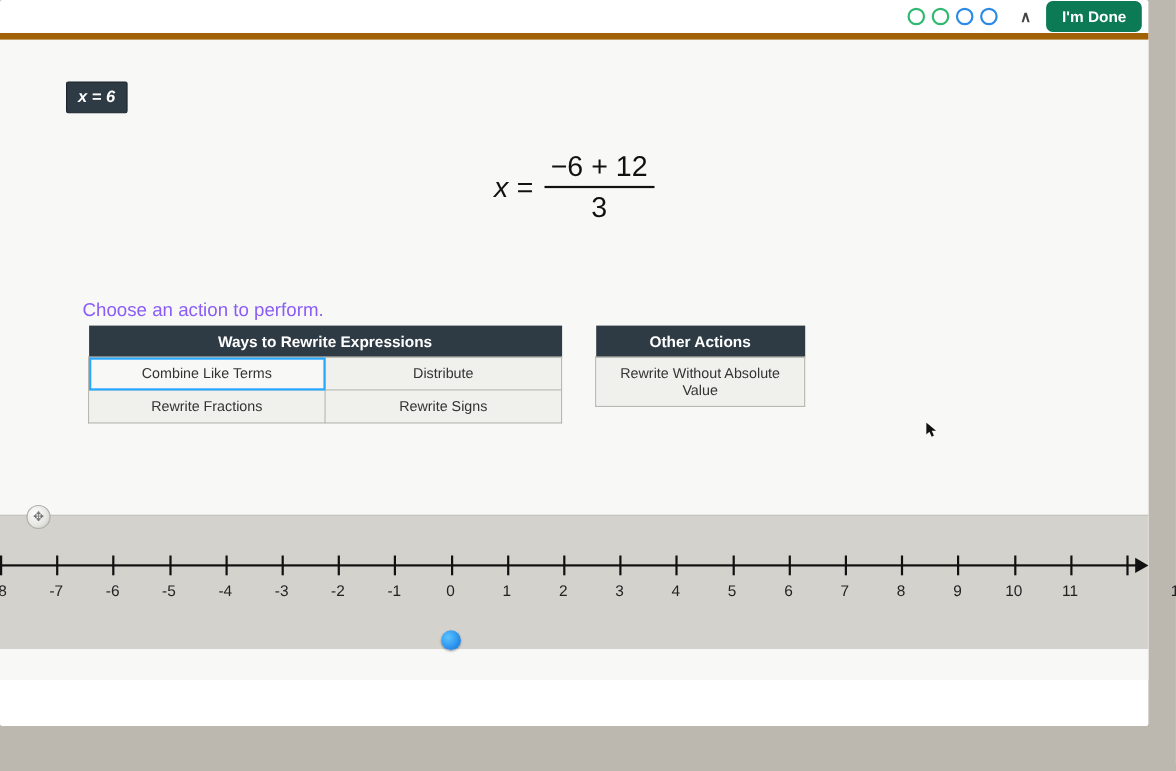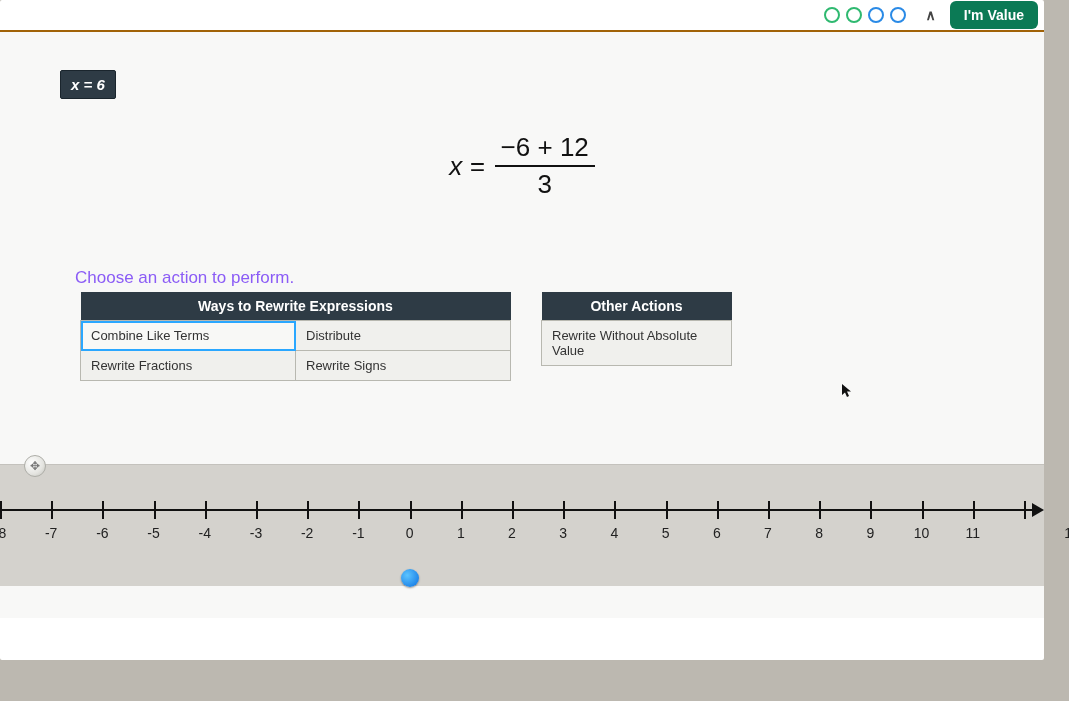--- a/index.html
+++ b/index.html
@@ -47,21 +47,21 @@
     font-size: 14px;
     font-weight: bold;
     cursor: pointer;
   }
   .canvas {
     position: absolute;
     left: 0;
     top: 30px;
     right: 0;
     height: 588px;
-    border-top: 2px solid #a16207;
+    border-top: 6px solid #a16207;
     background: #f8f8f7;
   }
   .answer-chip {
     position: absolute;
     left: 60px; top: 38px;
     background: #2e3b45;
     color: #fff;
     font-style: italic;
     font-weight: bold;
     font-size: 15px;
@@ -110,20 +110,21 @@
     background: #2e3b45;
     color: #fff;
     font-weight: bold;
     text-align: center;
     font-size: 14px;
     padding: 6px 0;
   }
   .cell {
     background: #f0f0ed;
     border: 1px solid #b8b8b0;
+    text-align: center;
     font-size: 13px;
     color: #333;
     padding: 7px 10px;
     cursor: pointer;
   }
   .cell.selected {
     outline: 2px solid #2aa7ff;
     outline-offset: -2px;
     background: #f8f8f6;
   }
@@ -229,21 +230,21 @@
 <div class="app">
 
   <div class="top-bar">
     <div class="dots">
       <div class="dot-ring" style="border-color: rgb(47, 185, 112);"></div>
       <div class="dot-ring" style="border-color: rgb(47, 185, 112);"></div>
       <div class="dot-ring" style="border-color: rgb(42, 138, 230);"></div>
       <div class="dot-ring" style="border-color: rgb(42, 138, 230);"></div>
     </div>
     <div class="chev">∧</div>
-    <div class="done-btn">I'm Value</div>
+    <div class="done-btn">I'm Done</div>
   </div>
 
   <div class="canvas">
 
     <div class="answer-chip">x = 6</div>
 
     <div class="equation">
       <span class="lhs">x =</span>
       <span class="frac">
         <span class="num">−6 + 12</span>

